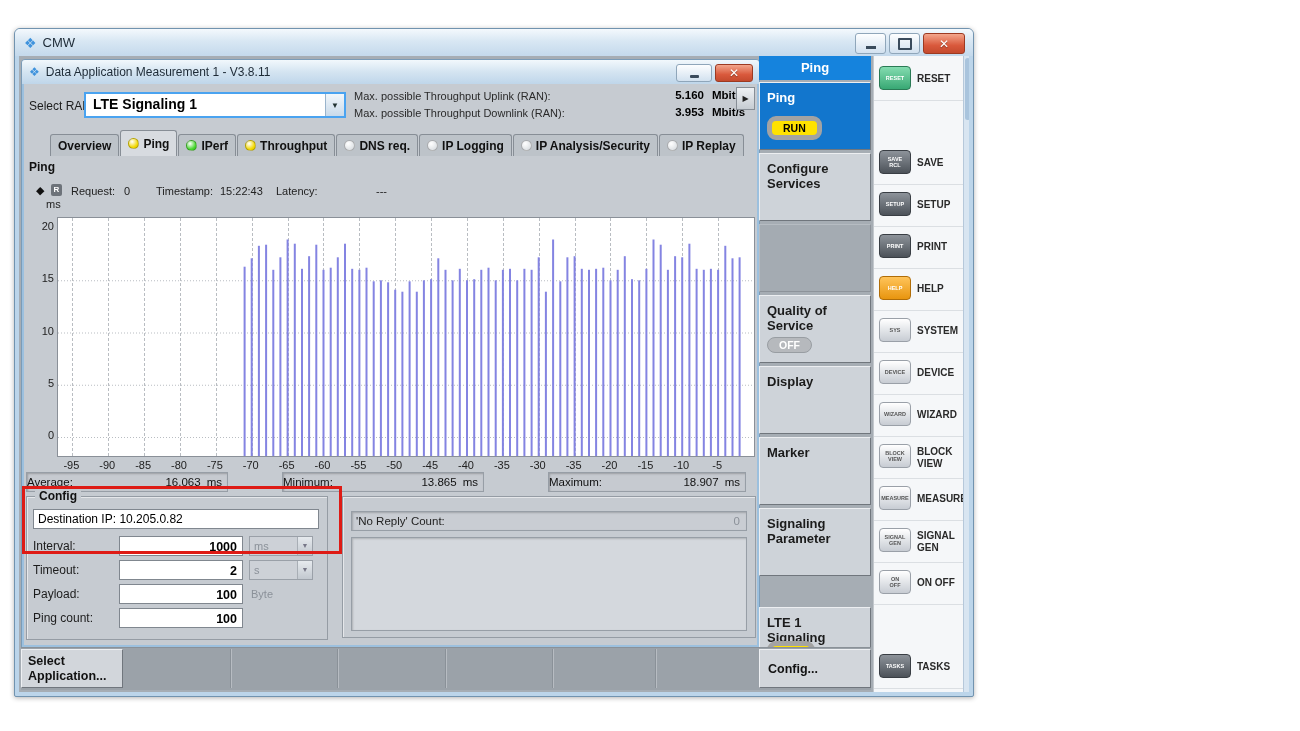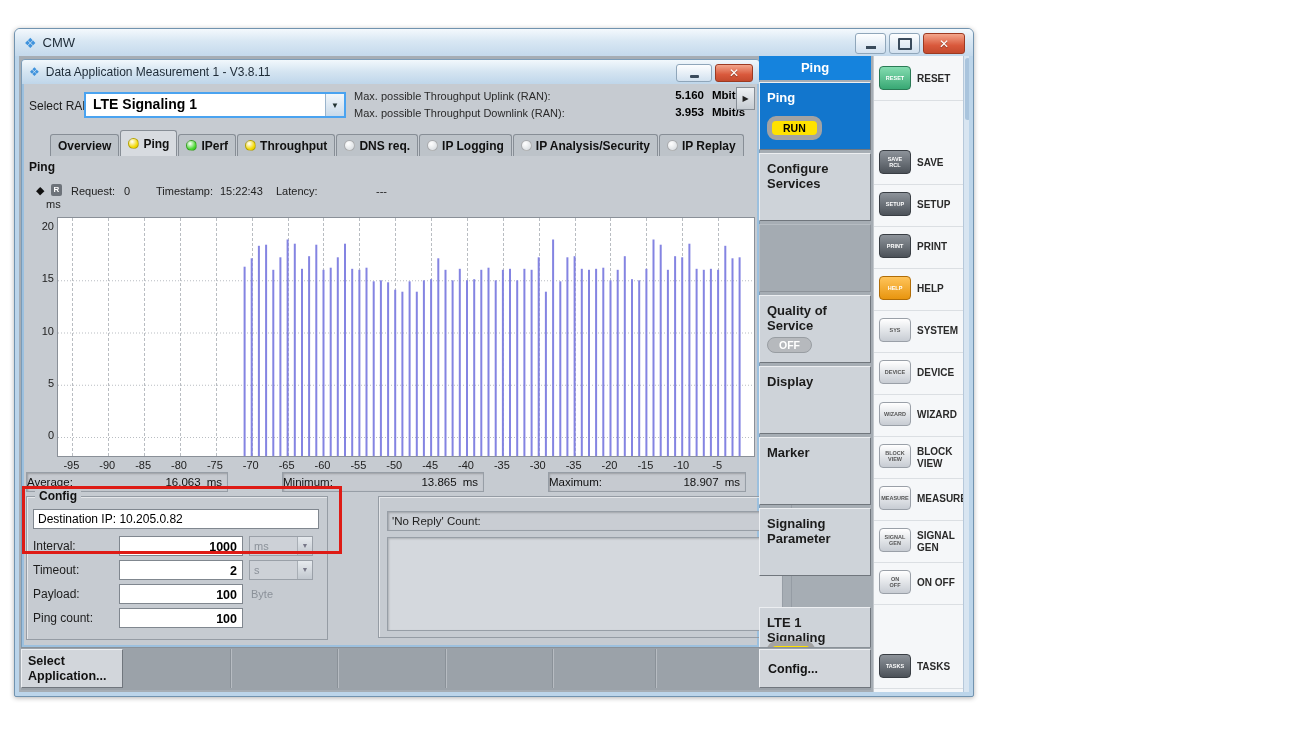--- a/index.html
+++ b/index.html
@@ -379,21 +379,21 @@
               <div class="unitsel" style="top: 63px;"><span class="ut">s</span><span class="ua">▼</span></div>
               <span class="cfg-row-label" style="top: 86px;">Payload:</span>
               <div class="cfg-val whitefield abs" style="top: 87px;">100</div>
               <span class="unitlabel" style="top: 86px;">Byte</span>
               <span class="cfg-row-label" style="top: 110px;">Ping count:</span>
               <div class="cfg-val whitefield abs" style="top: 111px;">100</div>
             </div>
         </div>
         <div class="redbox"></div>
 
-        <div class="groupbox" style="left:318px;top:412px;width:412px;height:140px;margin-left:36px;">
+        <div class="groupbox" style="left:318px;top:412px;width:412px;height:140px;">
           <div class="noreply-strip" style="width:394px;">
             <span class="nl">'No Reply' Count:</span>
             <span class="nv">0</span>
           </div>
           <div class="noreply-box" style="width:394px;"></div>
         </div>
       </div>
     </div>
 
     <div class="softcol">

